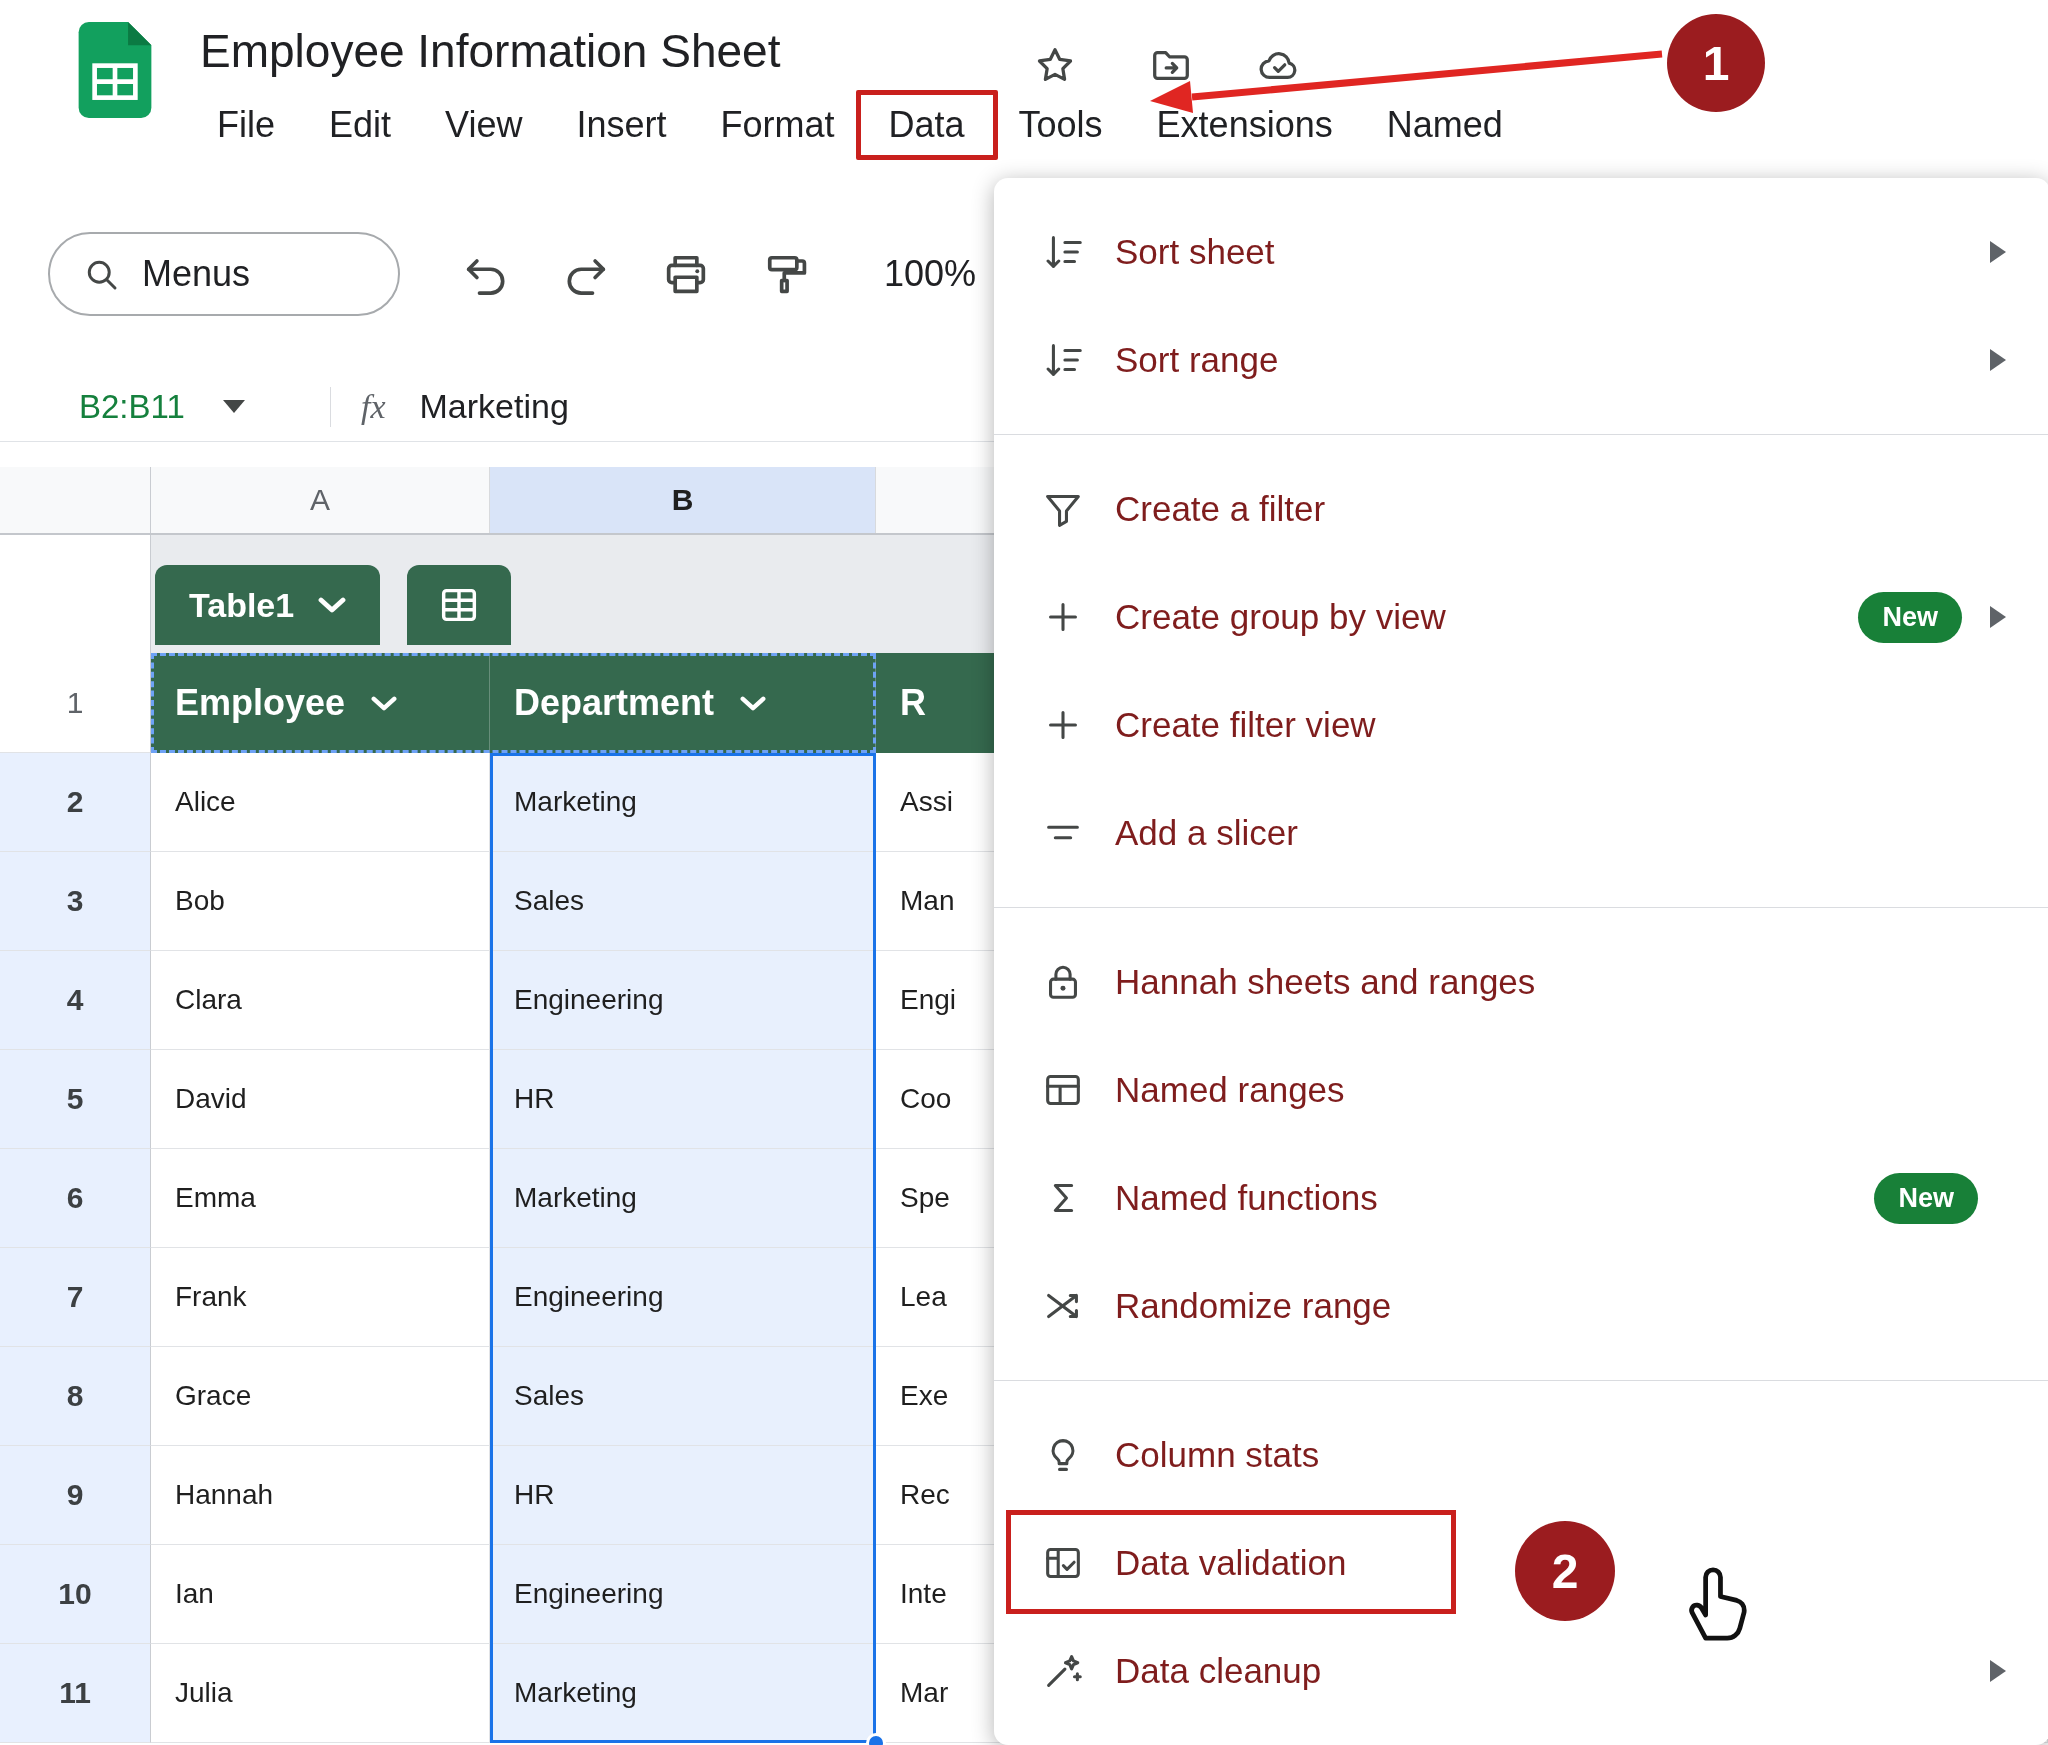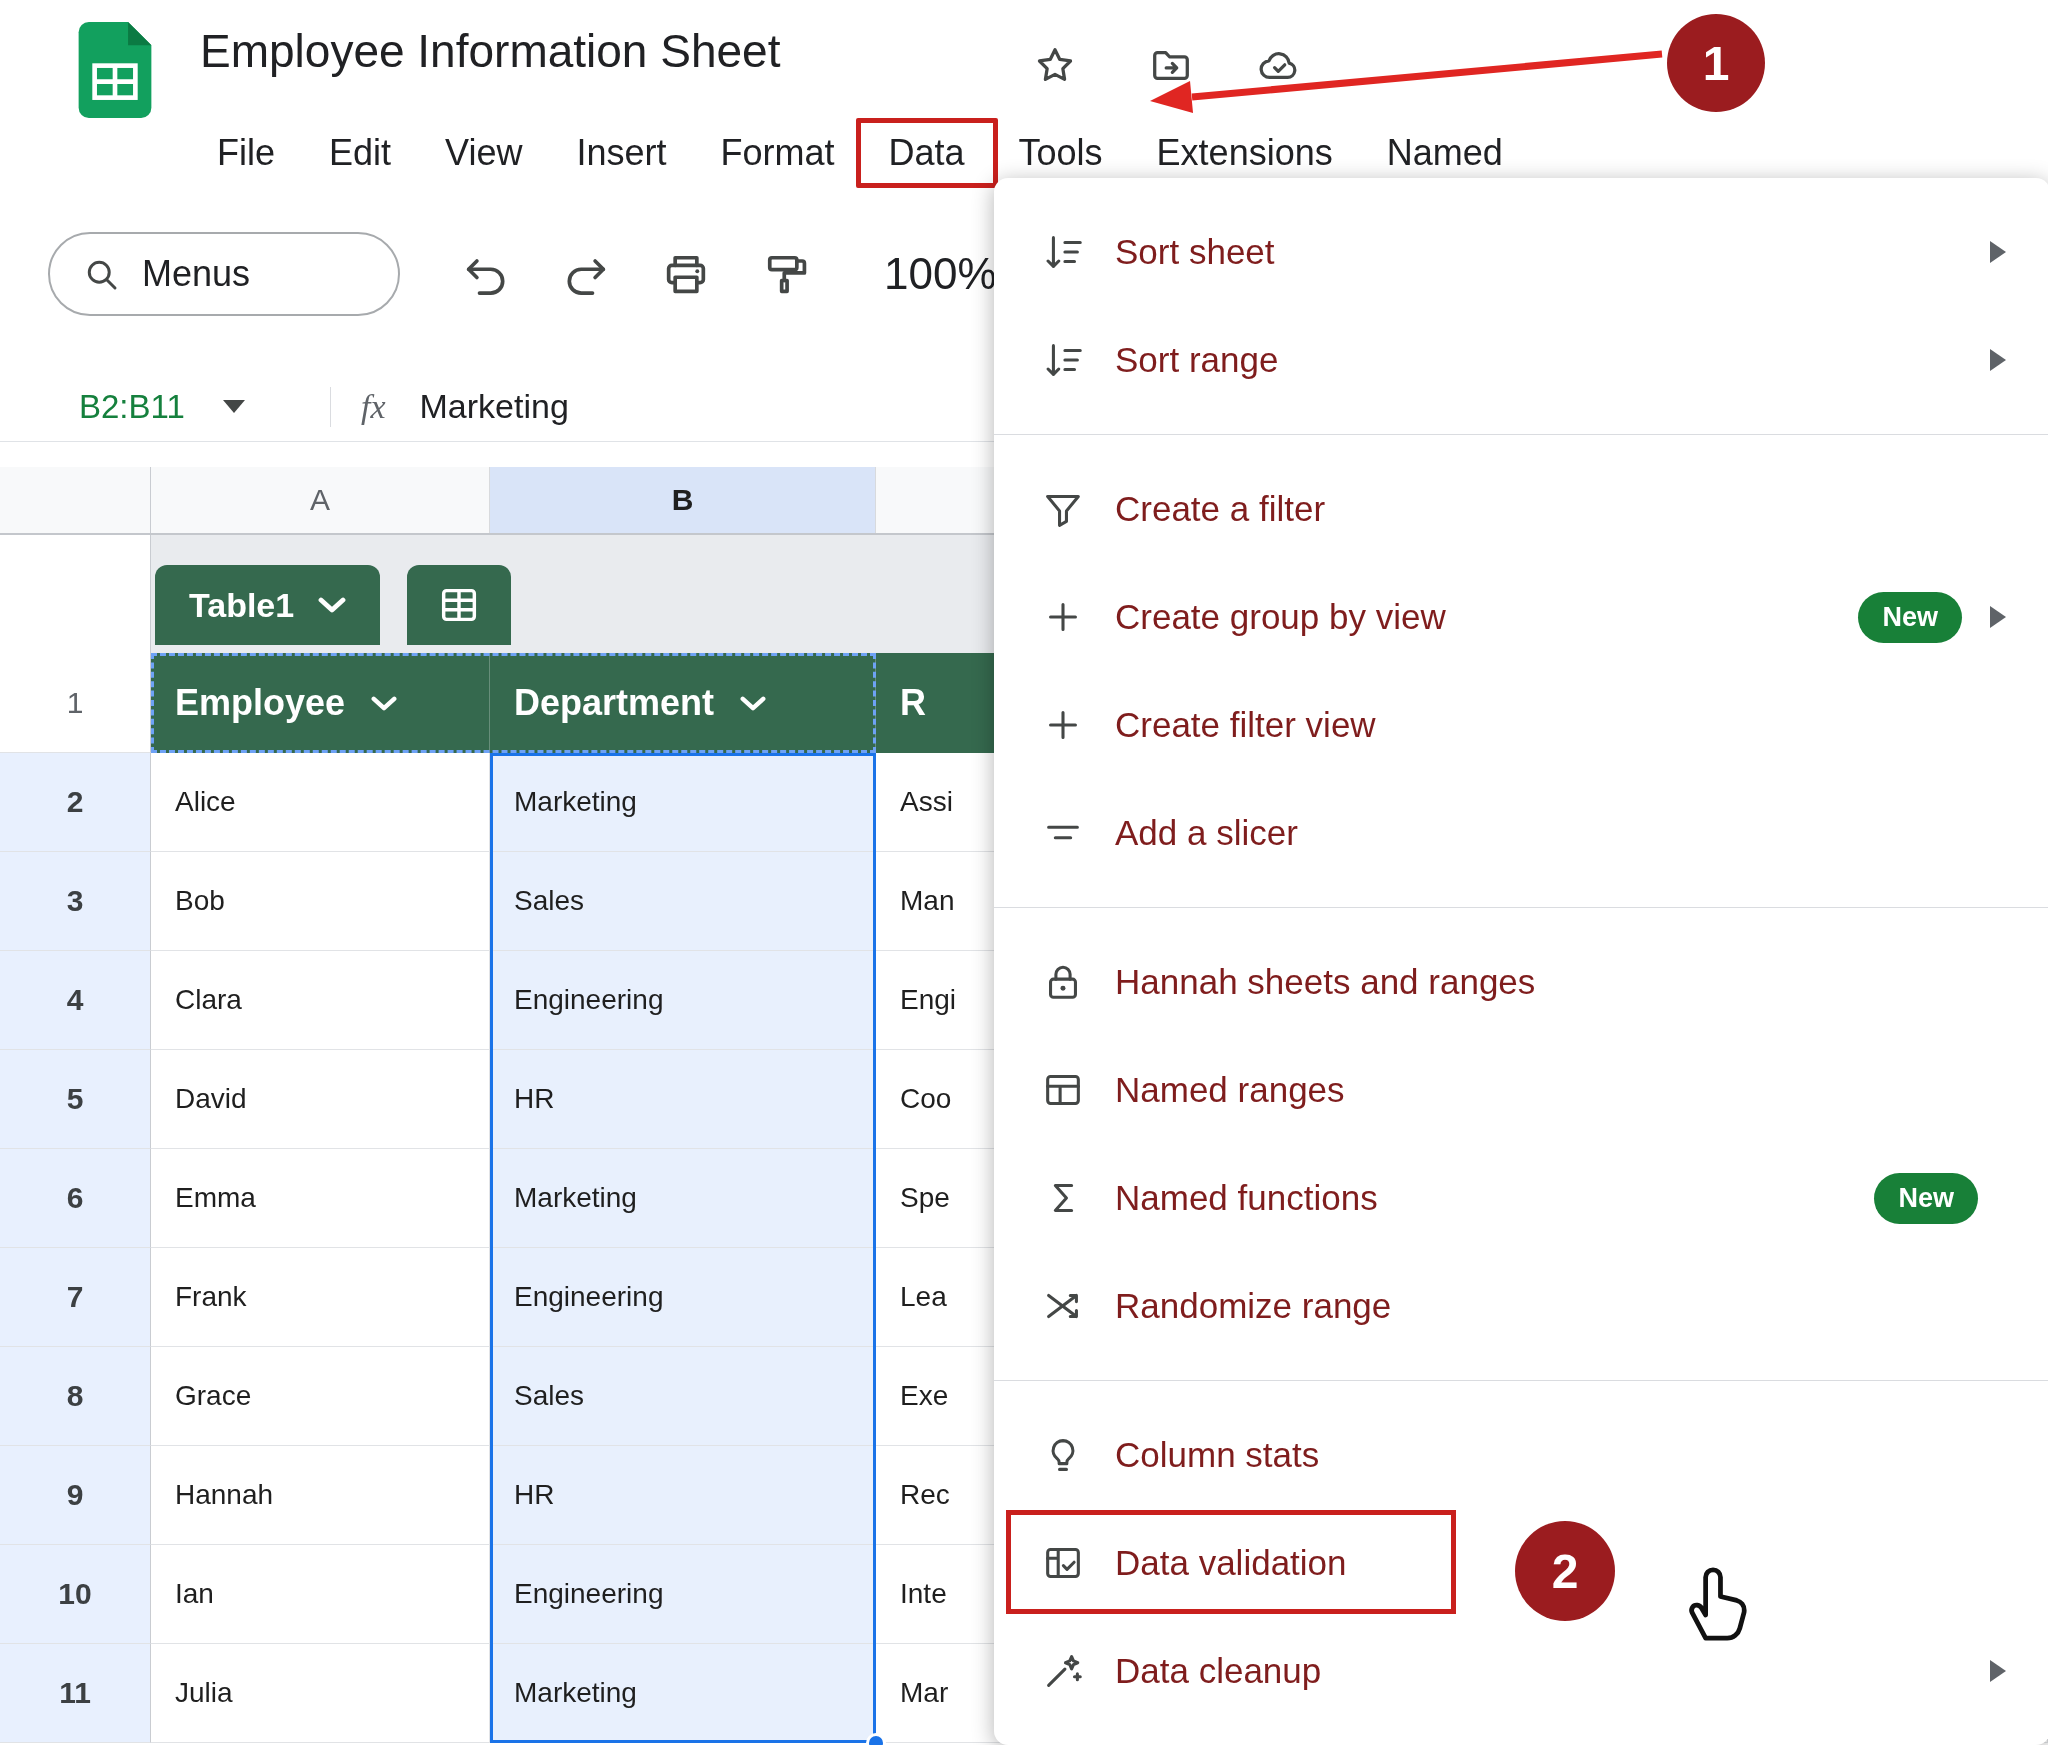--- a/index.html
+++ b/index.html
@@ -15,32 +15,32 @@
   }
   *{box-sizing:border-box;margin:0;padding:0;}
   body{margin:0;background:#fff;font-family:"Liberation Sans",sans-serif;}
   #page{position:relative;width:2048px;height:1745px;overflow:hidden;background:#fff;color:#202124;}
 
   
   .logo{position:absolute;left:74px;top:22px;width:82px;height:96px;}
   .doc-title{position:absolute;left:200px;top:24px;font-size:46px;font-weight:500;color:#202124;white-space:nowrap;}
   .doc-icon{position:absolute;top:42px;width:46px;height:46px;}
   .doc-icon.star{left:1032px;} .doc-icon.folder{left:1148px;} .doc-icon.cloud{left:1256px;}
-  .menubar{position:absolute;left:190px;top:114px;height:66px;display:flex;align-items:flex-end;}
+  .menubar{position:absolute;left:190px;top:92px;height:66px;display:flex;align-items:center;}
   .mb-item{position:relative;padding:6px 27px;font-size:36px;color:#202124;white-space:nowrap;cursor:default;}
   .annot-box{position:absolute;inset:-8px -6px;border:5px solid var(--annot-red);border-radius:2px;pointer-events:none;}
 
   
   .toolbar{position:absolute;left:48px;top:228px;height:92px;display:flex;align-items:center;}
   .menus-pill{display:flex;align-items:center;gap:20px;width:352px;height:84px;border:2px solid #a7aaad;border-radius:50px;padding:0 30px;background:#fff;}
   .menus-pill .icon{width:42px;height:42px;}
   .menus-label{font-size:36px;color:#202124;}
   .tbtn{width:52px;height:52px;margin-left:48px;}
   .tbtn.first{margin-left:60px;}
-  .zoom{margin-left:72px;font-size:44px;color:#202124;}
+  .zoom{margin-left:72px;font-size:36px;color:#202124;}
 
   
   .formulabar{position:absolute;left:0;top:372px;width:994px;height:70px;display:flex;align-items:center;border-bottom:1px solid #e0e3e7;}
   .name-box{display:flex;align-items:center;gap:38px;padding-left:36px;width:330px;}
   .name-box-text{font-size:33px;color:#15803d;font-weight:500;margin-left:43px;}
   .nb-caret{width:0;height:0;border-left:11px solid transparent;border-right:11px solid transparent;border-top:13px solid #444746;}
   .fb-sep{width:1px;height:40px;background:#dadce0;margin-right:30px;}
   .fx{font-size:34px;font-style:italic;color:#5f6368;font-family:"Liberation Serif",serif;margin-right:34px;}
   .formula-value{font-size:34px;color:#202124;}
 

